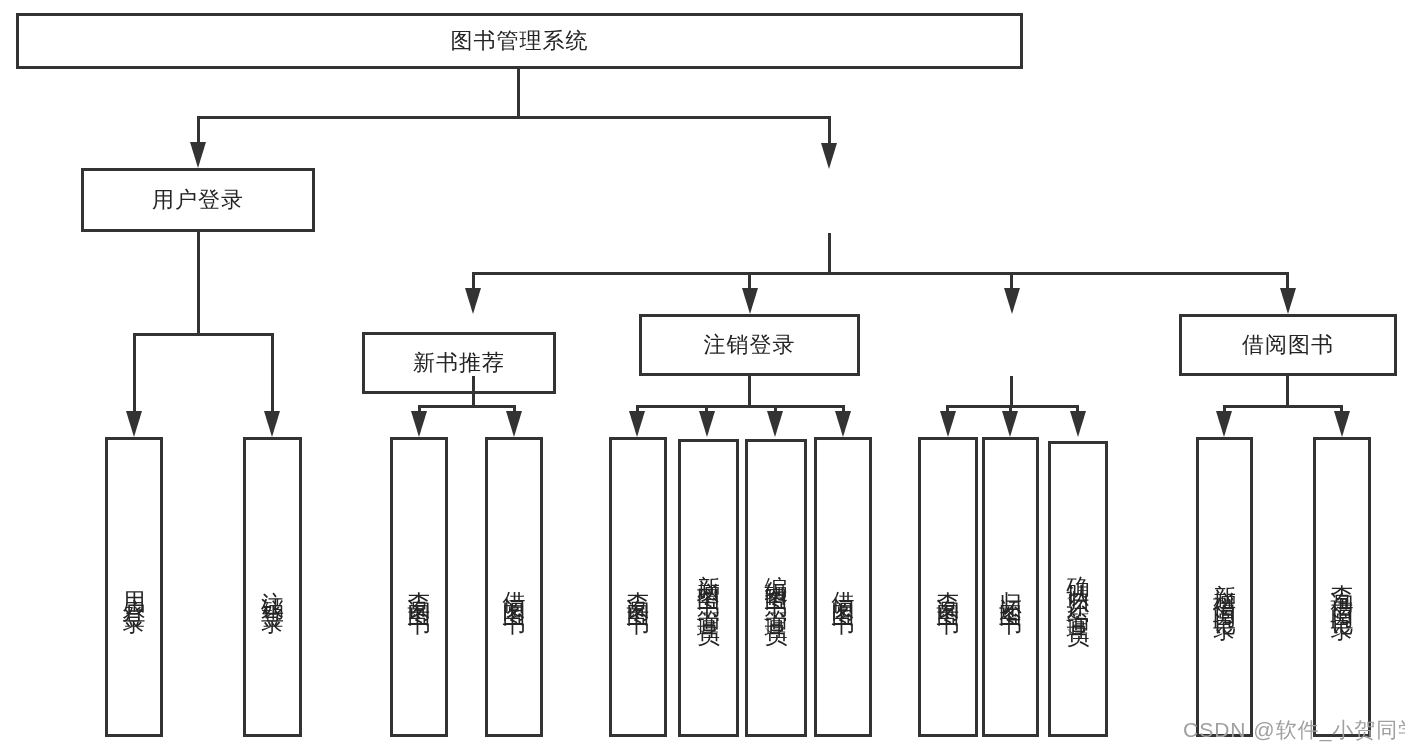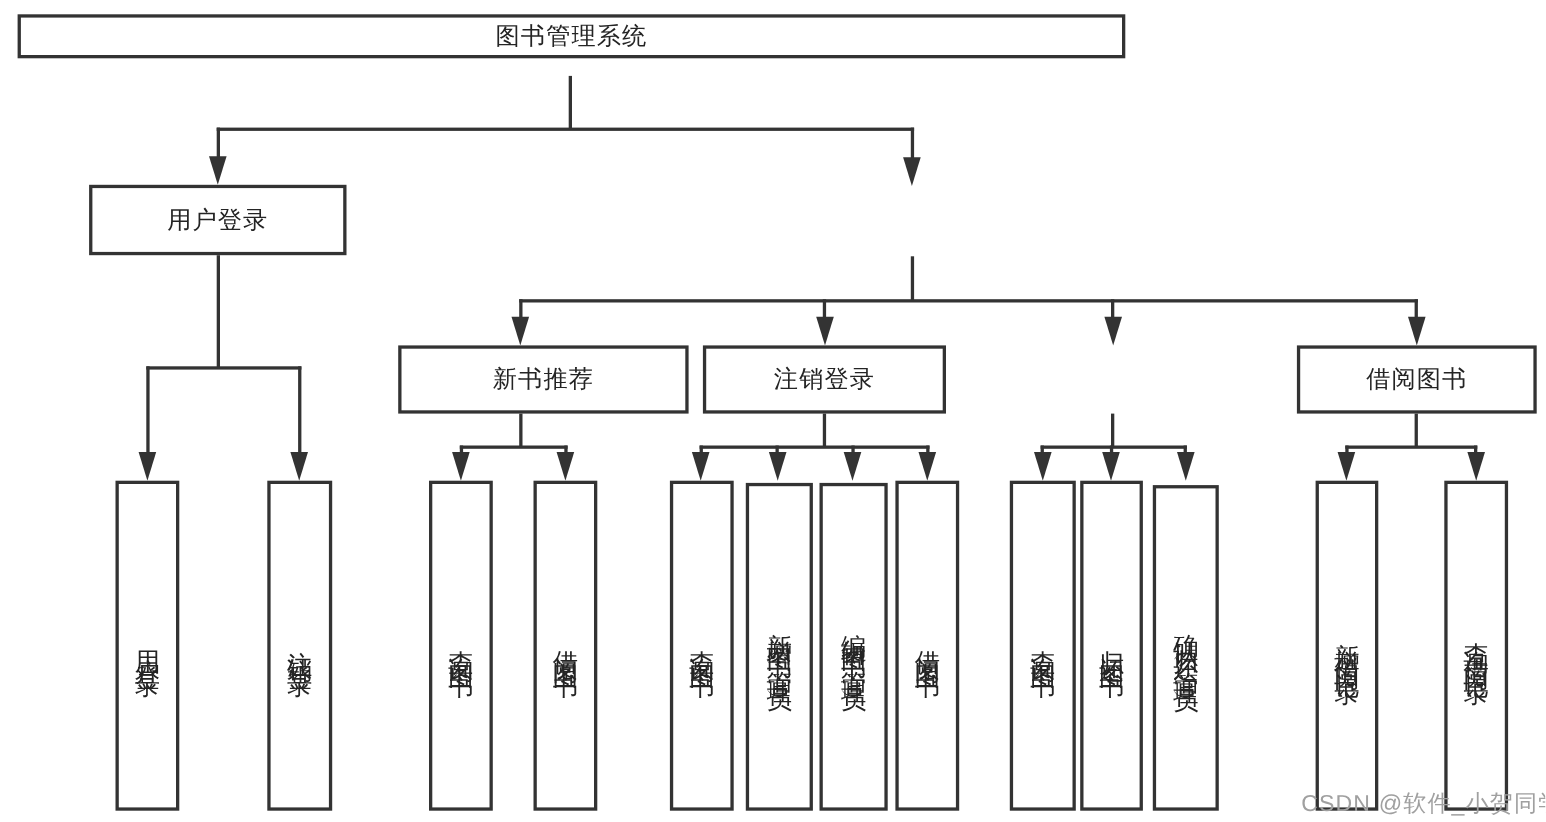--- a/index.html
+++ b/index.html
@@ -28,21 +28,21 @@
   .watermark {
     position:absolute; left:1183px; top:716px;
     font-size:21px; color:#a0a0a0; letter-spacing:1px; white-space:nowrap; z-index:5;
   }
 </style>
 </head>
 <body>
 
 <div class="canvas">
 
-  <div class="box" style="left:16px; top:13px; width:1007px; height:40px;">
+  <div class="box" style="left:16px; top:13px; width:1007px; height:56px;">
     <span class="hlabel">图书管理系统</span>
   </div>
 
   <div class="vline" style="left:517px; top:69px; height:49px;"></div>
   <div class="hline" style="left:197px; top:116px; width:634px;"></div>
   <div class="vline" style="left:197px; top:116px; height:28px;"></div>
   <div class="arrow" style="left:190px; top:142px;"></div>
   <div class="vline" style="left:828px; top:116px; height:29px;"></div>
   <div class="arrow" style="left:821px; top:143px;"></div>
 
@@ -61,21 +61,21 @@
   <div class="hline" style="left:472px; top:272px; width:817px;"></div>
   <div class="vline" style="left:472px; top:272px; height:18px;"></div>
   <div class="arrow" style="left:465px; top:288px;"></div>
   <div class="vline" style="left:748px; top:272px; height:18px;"></div>
   <div class="arrow" style="left:742px; top:288px;"></div>
   <div class="vline" style="left:1010px; top:272px; height:18px;"></div>
   <div class="arrow" style="left:1004px; top:288px;"></div>
   <div class="vline" style="left:1286px; top:272px; height:18px;"></div>
   <div class="arrow" style="left:1280px; top:288px;"></div>
 
-  <div class="box" style="left:362px; top:314px; width:264px; height:62px;font-family:Liberation Mono, monospace;">
+  <div class="box" style="left:362px; top:332px; width:194px; height:62px;font-family:Liberation Mono, monospace;">
     <span class="hlabel">新书推荐</span>
   </div>
   <div class="box" style="left:639px; top:314px; width:221px; height:62px;">
     <span class="hlabel">注销登录</span>
   </div>
   <div class="box" style="left:1179px; top:314px; width:218px; height:62px;">
     <span class="hlabel">借阅图书</span>
   </div>
 
   <div class="vline" style="left:472px; top:376px; height:31px;"></div>

